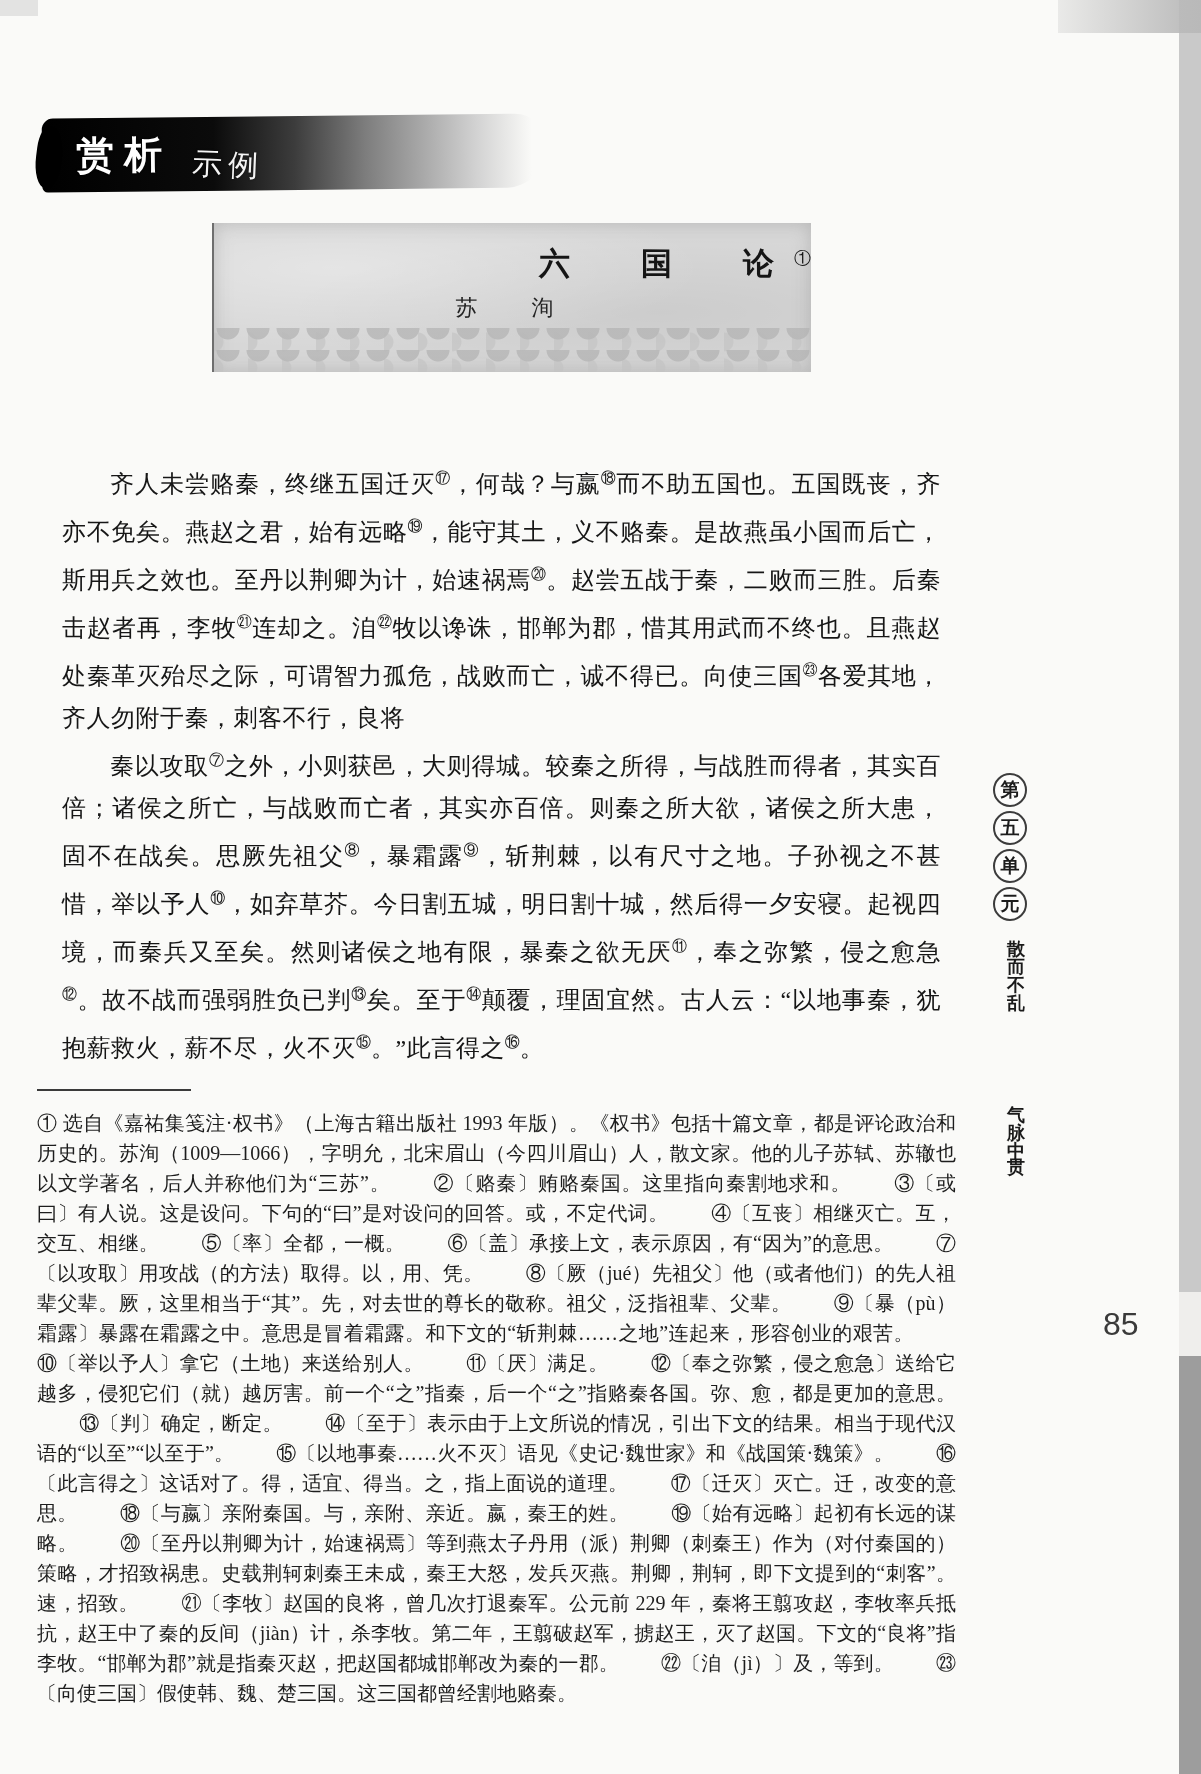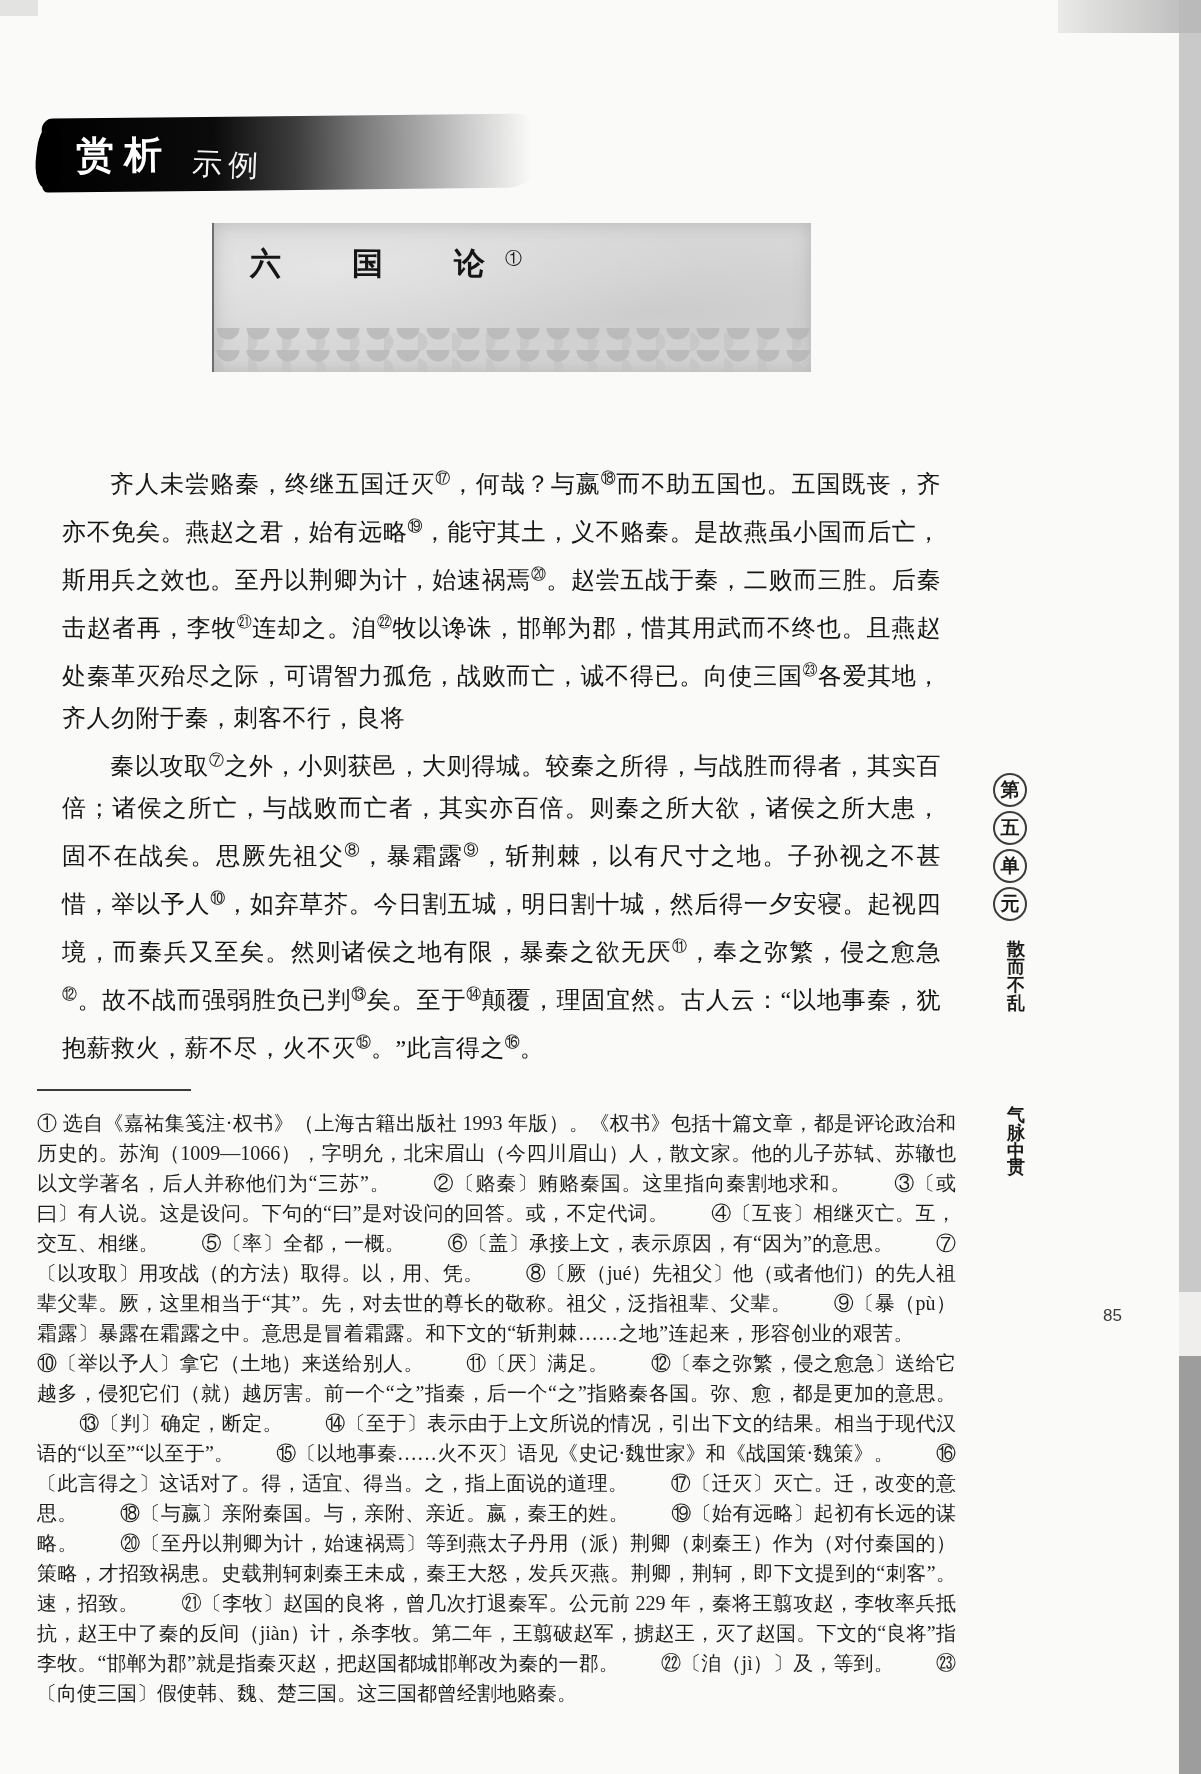--- a/index.html
+++ b/index.html
@@ -28,21 +28,21 @@
   
   .title-box{
     position:absolute;left:212px;top:223px;width:597px;height:149px;
     background:
       radial-gradient(ellipse at 20% 30%,rgba(255,255,255,.35),rgba(255,255,255,0) 55%),
       radial-gradient(ellipse at 75% 60%,rgba(0,0,0,.05),rgba(0,0,0,0) 60%),
       #d7d7d7;
     border-left:2px solid #6e6e6e;
     box-shadow:inset 0 0 18px rgba(120,120,120,.35);
   }
-  .title-line{position:absolute;left:0;top:20px;width:100%;text-align:left;font-size:31px;font-weight:bold;letter-spacing:20px;color:#151515;padding-left:36px;}
+  .title-line{position:absolute;left:0;top:20px;width:100%;text-align:right;font-size:31px;font-weight:bold;letter-spacing:20px;color:#151515;}
   .title-line sup{font-size:17px;font-weight:normal;letter-spacing:0;vertical-align:10px;}
   .author-line{position:absolute;left:0;top:70px;width:100%;text-align:center;font-size:22px;letter-spacing:16px;color:#242424;}
   .wave-band{
     position:absolute;left:0;bottom:0;width:100%;height:44px;opacity:.8;
     background:
       radial-gradient(circle at 14px 0px,rgba(178,178,178,.9) 11px,rgba(178,178,178,0) 12px),
       radial-gradient(circle at 0px 14px,rgba(195,195,195,.8) 9px,rgba(195,195,195,0) 10px);
     background-size:30px 22px,34px 26px;
   }
   
@@ -66,21 +66,21 @@
     color:#1c1c1c;font-size:19px;font-weight:bold;line-height:30px;text-align:center;
     margin-bottom:4px;background:rgba(255,255,255,.4);
   }
   .theme-col{
     position:absolute;left:1004px;writing-mode:vertical-rl;
     font-size:18px;font-weight:bold;letter-spacing:18px;color:#1a1a1a;
   }
   .theme-1{top:926px;}
   .theme-2{top:1090px;}
   .page-number{
-    position:absolute;left:1103px;top:1306px;font-size:17px;color:#3a3a3a;
+    position:absolute;left:1103px;top:1306px;font-size:32px;color:#3a3a3a;
     font-family:"Liberation Sans","DejaVu Sans",sans-serif;
   }
 </style>
 </head>
 <body>
 
 <div class="corner-smudge"></div>
 <div class="strip-base"></div>
 <div class="strip-notch"></div>
 <div class="strip-dark"></div>
@@ -88,20 +88,21 @@
 
 <div class="banner">
   <span class="banner-main">赏析</span>
   <span class="banner-sub">示例</span>
 </div>
 
 <div class="title-box">
   <div class="title-line">
     <span>六　国　论</span><sup>①</sup>
   </div>
+  <div class="author-line">苏　洵</div>
   <div class="wave-band"></div>
 </div>
 
 <div class="body-text">
   <p>齐人未尝赂秦，终继五国迁灭<sup>⑰</sup>，何哉？与嬴<sup>⑱</sup>而不助五国也。五国既丧，齐亦不免矣。燕赵之君，始有远略<sup>⑲</sup>，能守其土，义不赂秦。是故燕虽小国而后亡，斯用兵之效也。至丹以荆卿为计，始速祸焉<sup>⑳</sup>。赵尝五战于秦，二败而三胜。后秦击赵者再，李牧<sup>㉑</sup>连却之。洎<sup>㉒</sup>牧以谗诛，邯郸为郡，惜其用武而不终也。且燕赵处秦革灭殆尽之际，可谓智力孤危，战败而亡，诚不得已。向使三国<sup>㉓</sup>各爱其地，齐人勿附于秦，刺客不行，良将</p>
   <p>秦以攻取<sup>⑦</sup>之外，小则获邑，大则得城。较秦之所得，与战胜而得者，其实百倍；诸侯之所亡，与战败而亡者，其实亦百倍。则秦之所大欲，诸侯之所大患，固不在战矣。思厥先祖父<sup>⑧</sup>，暴霜露<sup>⑨</sup>，斩荆棘，以有尺寸之地。子孙视之不甚惜，举以予人<sup>⑩</sup>，如弃草芥。今日割五城，明日割十城，然后得一夕安寝。起视四境，而秦兵又至矣。然则诸侯之地有限，暴秦之欲无厌<sup>⑪</sup>，奉之弥繁，侵之愈急<sup>⑫</sup>。故不战而强弱胜负已判<sup>⑬</sup>矣。至于<sup>⑭</sup>颠覆，理固宜然。古人云：“以地事秦，犹抱薪救火，薪不尽，火不灭<sup>⑮</sup>。”此言得之<sup>⑯</sup>。</p>
 </div>
 
 <div class="fn-rule"></div>
 <div class="footnotes" id="footnotes"><span>① 选自《嘉祐集笺注·权书》（上海古籍出版社 1993 年版）。《权书》包括十篇文章，都是评论政治和历史的。苏洵（1009—1066），字明允，北宋眉山（今四川眉山）人，散文家。他的儿子苏轼、苏辙也以文学著名，后人并称他们为“三苏”。</span><span class="fn-gap"></span><span>②〔赂秦〕贿赂秦国。这里指向秦割地求和。</span><span class="fn-gap"></span><span>③〔或曰〕有人说。这是设问。下句的“曰”是对设问的回答。或，不定代词。</span><span class="fn-gap"></span><span>④〔互丧〕相继灭亡。互，交互、相继。</span><span class="fn-gap"></span><span>⑤〔率〕全都，一概。</span><span class="fn-gap"></span><span>⑥〔盖〕承接上文，表示原因，有“因为”的意思。</span><span class="fn-gap"></span><span>⑦〔以攻取〕用攻战（的方法）取得。以，用、凭。</span><span class="fn-gap"></span><span>⑧〔厥（jué）先祖父〕他（或者他们）的先人祖辈父辈。厥，这里相当于“其”。先，对去世的尊长的敬称。祖父，泛指祖辈、父辈。</span><span class="fn-gap"></span><span>⑨〔暴（pù）霜露〕暴露在霜露之中。意思是冒着霜露。和下文的“斩荆棘……之地”连起来，形容创业的艰苦。</span><span class="fn-gap"></span><span>⑩〔举以予人〕拿它（土地）来送给别人。</span><span class="fn-gap"></span><span>⑪〔厌〕满足。</span><span class="fn-gap"></span><span>⑫〔奉之弥繁，侵之愈急〕送给它越多，侵犯它们（就）越厉害。前一个“之”指秦，后一个“之”指赂秦各国。弥、愈，都是更加的意思。</span><span class="fn-gap"></span><span>⑬〔判〕确定，断定。</span><span class="fn-gap"></span><span>⑭〔至于〕表示由于上文所说的情况，引出下文的结果。相当于现代汉语的“以至”“以至于”。</span><span class="fn-gap"></span><span>⑮〔以地事秦……火不灭〕语见《史记·魏世家》和《战国策·魏策》。</span><span class="fn-gap"></span><span>⑯〔此言得之〕这话对了。得，适宜、得当。之，指上面说的道理。</span><span class="fn-gap"></span><span>⑰〔迁灭〕灭亡。迁，改变的意思。</span><span class="fn-gap"></span><span>⑱〔与嬴〕亲附秦国。与，亲附、亲近。嬴，秦王的姓。</span><span class="fn-gap"></span><span>⑲〔始有远略〕起初有长远的谋略。</span><span class="fn-gap"></span><span>⑳〔至丹以荆卿为计，始速祸焉〕等到燕太子丹用（派）荆卿（刺秦王）作为（对付秦国的）策略，才招致祸患。史载荆轲刺秦王未成，秦王大怒，发兵灭燕。荆卿，荆轲，即下文提到的“刺客”。速，招致。</span><span class="fn-gap"></span><span>㉑〔李牧〕赵国的良将，曾几次打退秦军。公元前 229 年，秦将王翦攻赵，李牧率兵抵抗，赵王中了秦的反间（jiàn）计，杀李牧。第二年，王翦破赵军，掳赵王，灭了赵国。下文的“良将”指李牧。“邯郸为郡”就是指秦灭赵，把赵国都城邯郸改为秦的一郡。</span><span class="fn-gap"></span><span>㉒〔洎（jì）〕及，等到。</span><span class="fn-gap"></span><span>㉓〔向使三国〕假使韩、魏、楚三国。这三国都曾经割地赂秦。</span></div>

